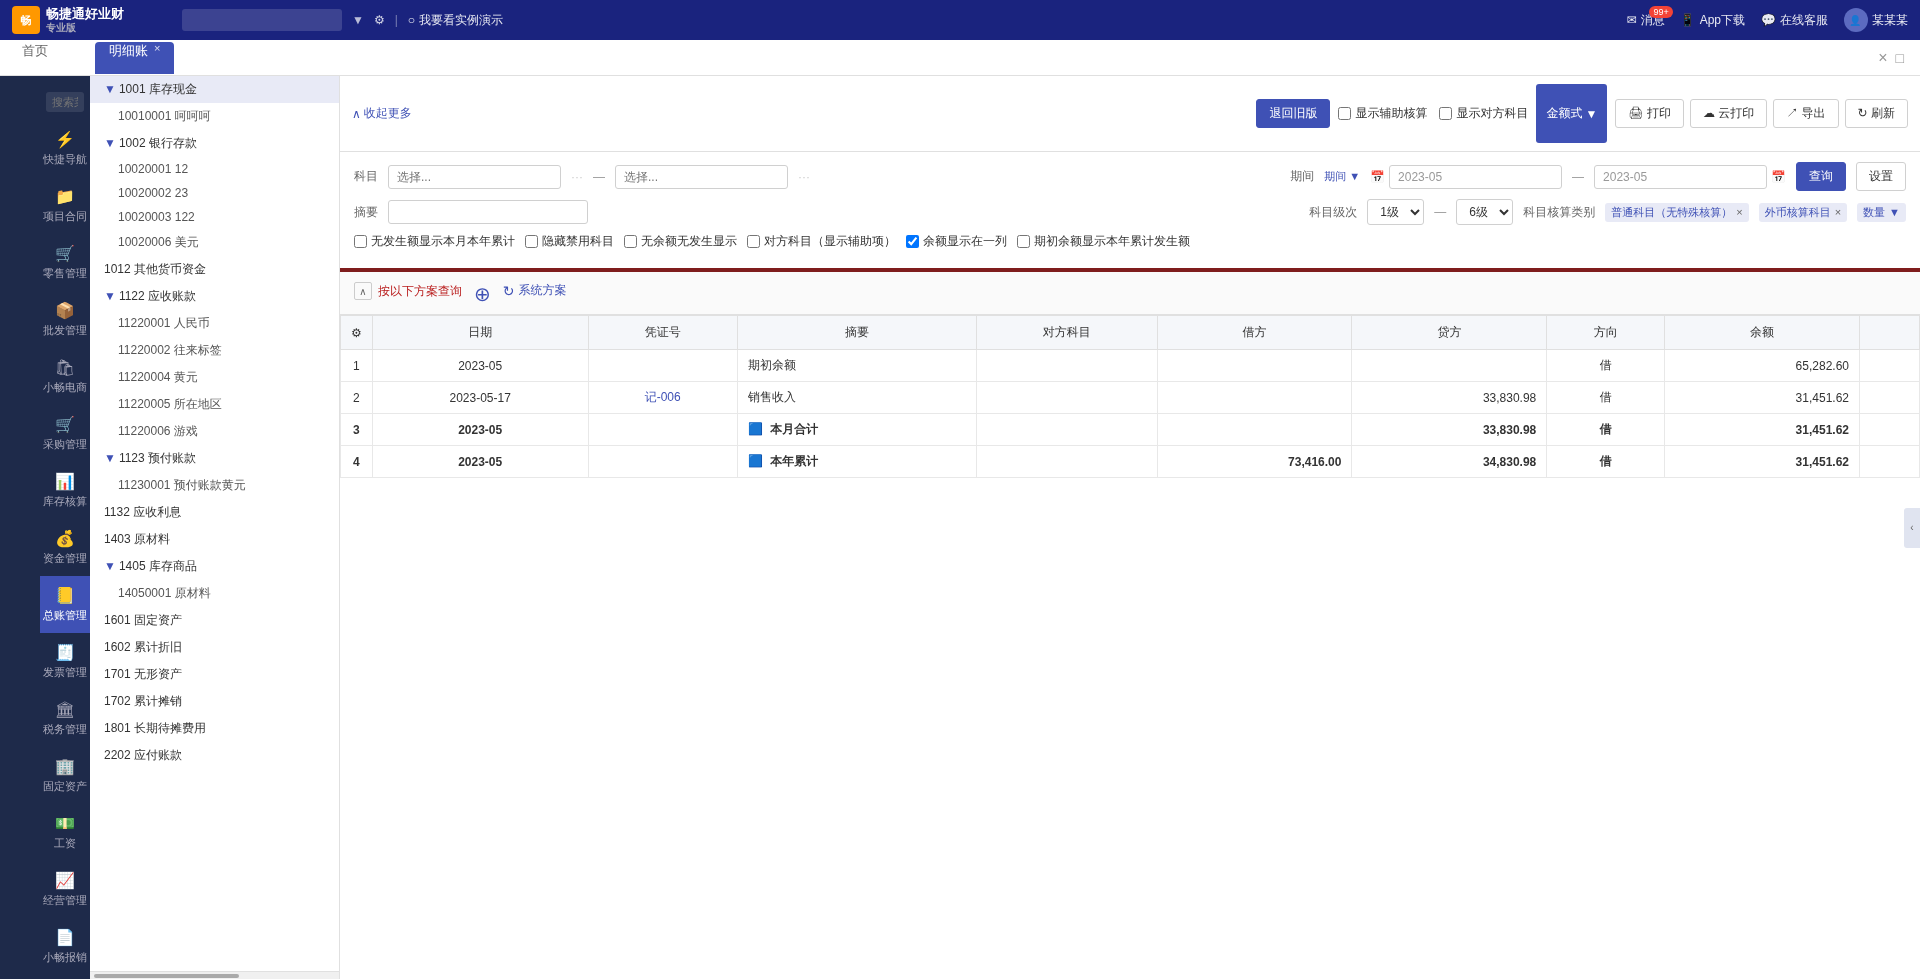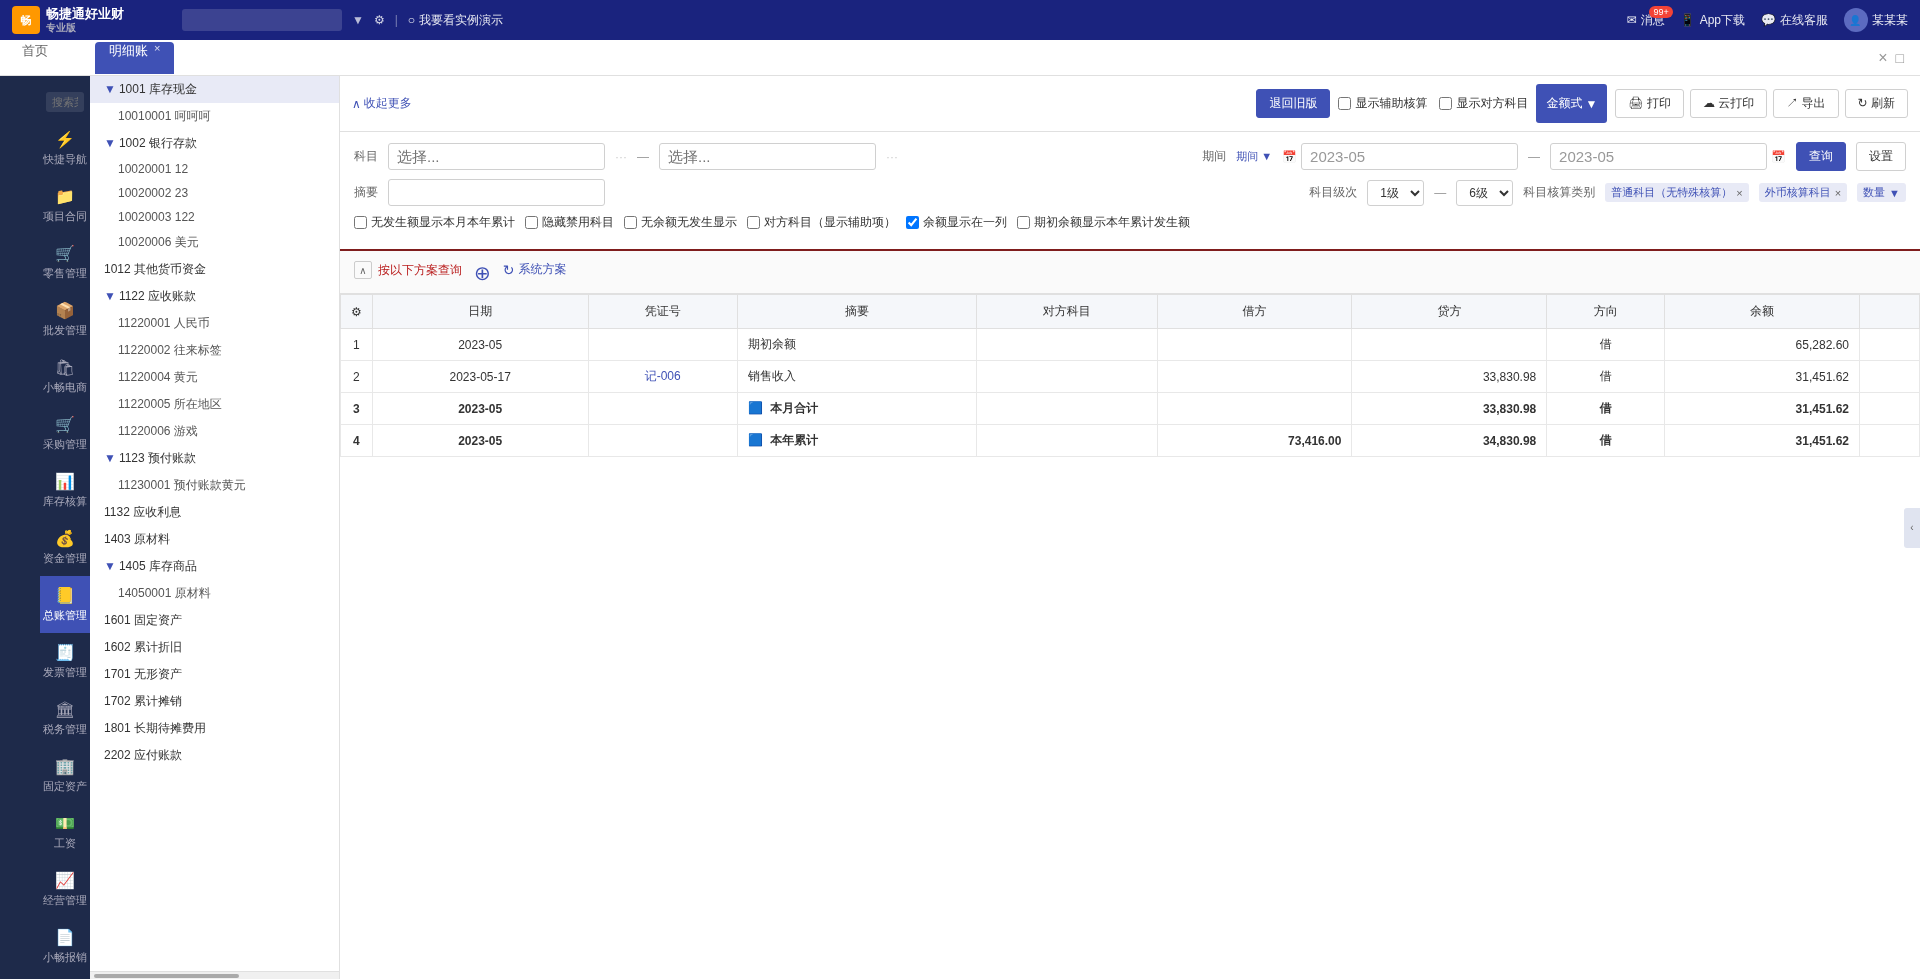--- a/index.html
+++ b/index.html
@@ -58,27 +58,27 @@
 
     
     .toolbar { display: flex; align-items: center; padding: 8px 12px; background: #fff; border-bottom: 1px solid #e0e0e0; gap: 8px; flex-wrap: wrap; }
     .more-btn { display: flex; align-items: center; gap: 3px; color: #3f51b5; cursor: pointer; font-size: 12px; }
     .toolbar-spacer { flex: 1; }
     .btn { padding: 5px 12px; border-radius: 3px; border: 1px solid #d0d0d0; cursor: pointer; font-size: 12px; background: #fff; color: #333; }
     .btn-primary { background: #3f51b5; color: #fff; border-color: #3f51b5; }
     .checkbox-group { display: flex; align-items: center; gap: 12px; }
     .checkbox-item { display: flex; align-items: center; gap: 4px; cursor: pointer; font-size: 12px; white-space: nowrap; }
     .toolbar-right { display: flex; align-items: center; gap: 6px; }
-    .btn-dropdown { display: flex; align-items: center; gap: 3px; padding: 11px 10px; background: #3f51b5; color: #fff; border-radius: 3px; cursor: pointer; font-size: 12px; }
-
-    
-    .filter-area { background: #fff; border-bottom: 2px solid #7f1d1d; padding: 10px 14px; }
+    .btn-dropdown { display: flex; align-items: center; gap: 3px; padding: 21px 10px; background: #3f51b5; color: #fff; border-radius: 3px; cursor: pointer; font-size: 12px; }
+
+    
+    .filter-area { background: #fff; border-bottom: 4px solid #7f1d1d; padding: 10px 14px; }
     .filter-row { display: flex; align-items: center; gap: 10px; margin-bottom: 8px; flex-wrap: wrap; }
     .filter-label { font-size: 12px; color: #666; white-space: nowrap; }
-    .filter-input { border: 1px solid #d0d0d0; border-radius: 3px; padding: 4px 8px; font-size: 15px; color: #999; min-width: 120px; outline: none; }
+    .filter-input { border: 1px solid #d0d0d0; border-radius: 3px; padding: 4px 8px; font-size: 12px; color: #999; min-width: 120px; outline: none; }
     .filter-dash { color: #999; }
     .filter-select { border: 1px solid #d0d0d0; border-radius: 3px; padding: 4px 8px; font-size: 12px; color: #333; background: #fff; outline: none; cursor: pointer; }
     .filter-tag { display: flex; align-items: center; gap: 4px; background: #e8eaf6; color: #3f51b5; border-radius: 3px; padding: 2px 6px; font-size: 11px; }
     .filter-tag .remove { cursor: pointer; color: #666; }
     .filter-date-group { display: flex; align-items: center; gap: 4px; }
     .period-label { color: #666; font-size: 12px; white-space: nowrap; }
 
     
     .query-scheme { display: flex; align-items: flex-start; padding: 8px 14px; background: #fafafa; border-bottom: 1px solid #e0e0e0; gap: 12px; }
     .scheme-icon { color: #3f51b5; font-size: 16px; cursor: pointer; margin-top: 2px; }

